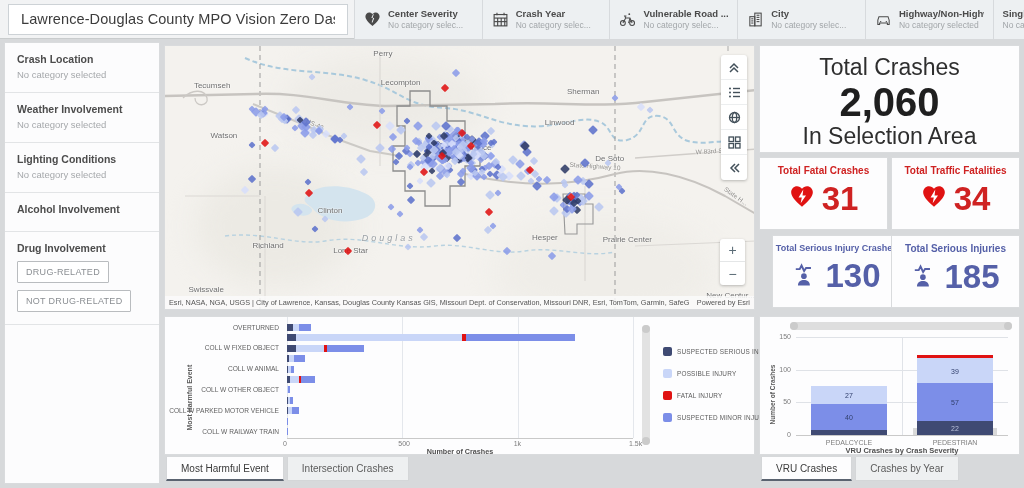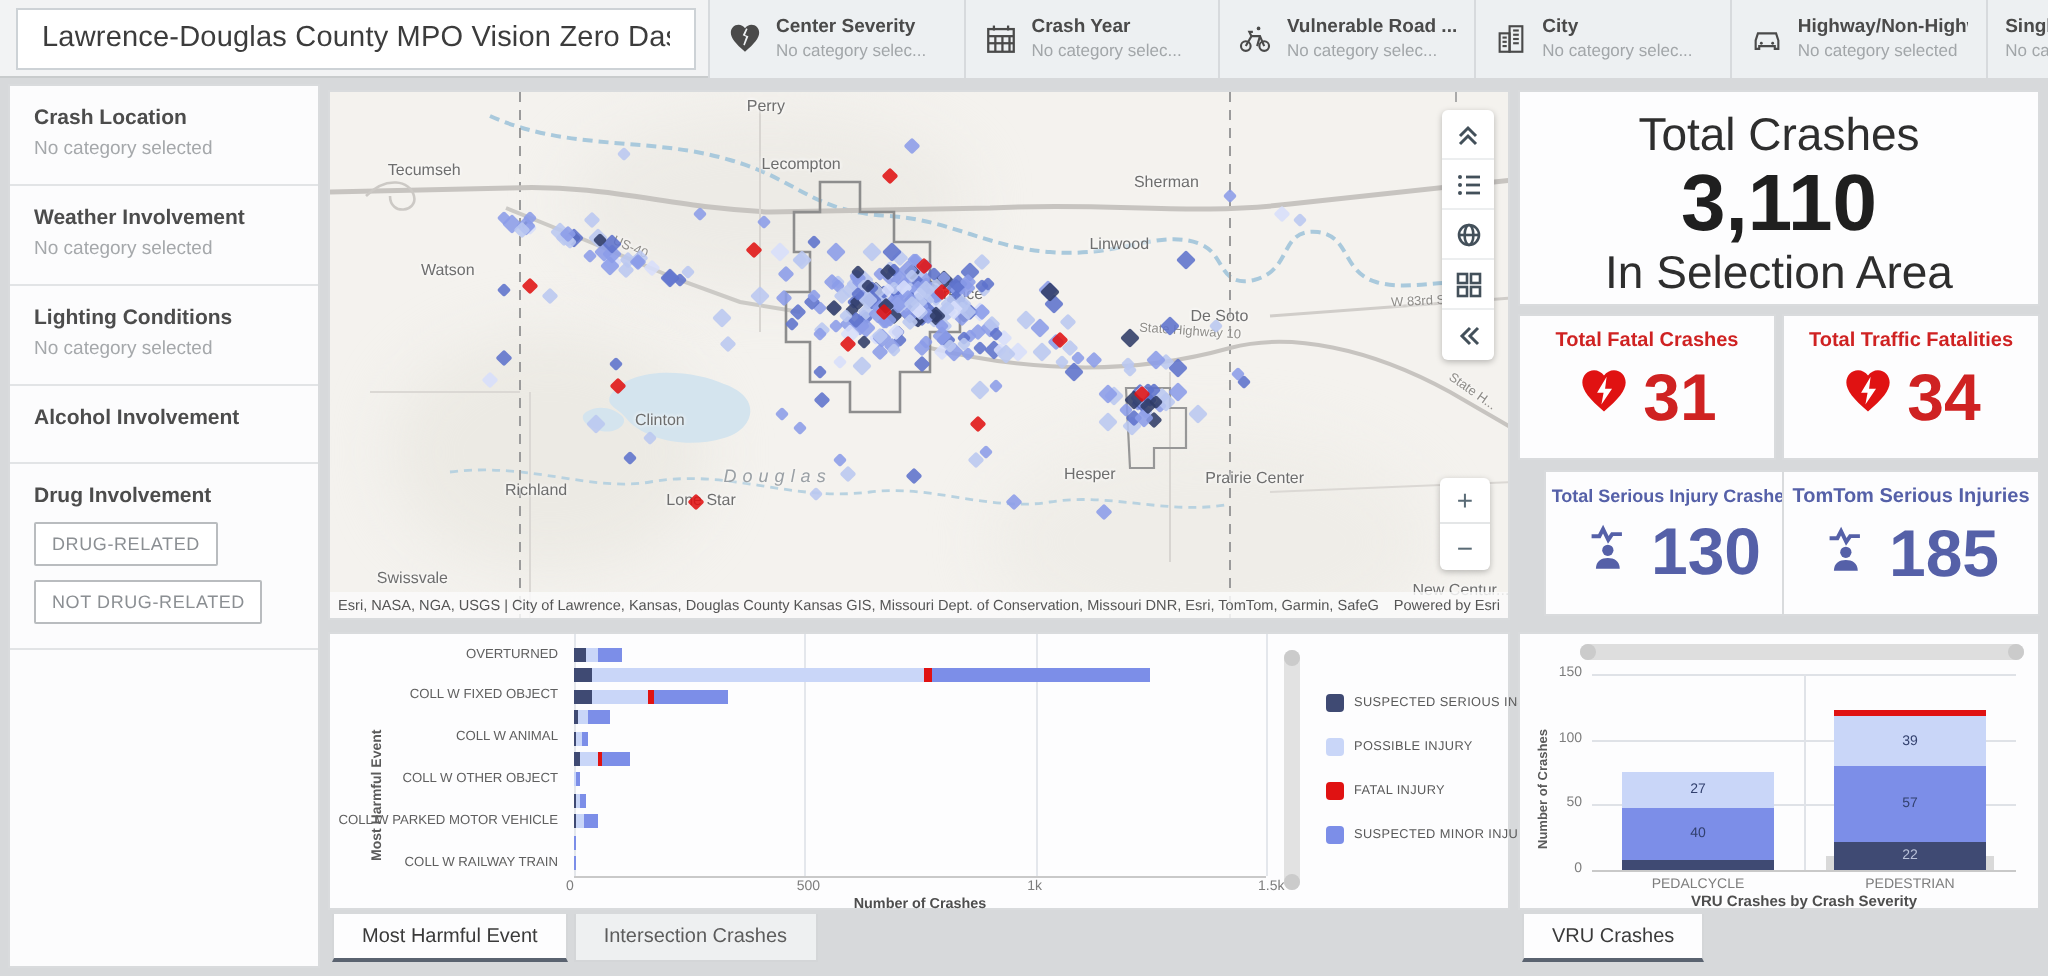--- a/index.html
+++ b/index.html
@@ -665,21 +665,21 @@
       <div class="attrib">
         <span class="atxt">Esri, NASA, NGA, USGS | City of Lawrence, Kansas, Douglas County Kansas GIS, Missouri Dept. of Conservation, Missouri DNR, Esri, TomTom, Garmin, SafeGraph, METI/NASA, USGS, E...</span>
         <span class="apow">Powered by Esri</span>
       </div>
     </div>
   </div>
 
   <div id="stats-panel" class="panel">
     <div class="stat-big">
       <div class="t1">Total Crashes</div>
-      <div class="t2">3,110</div>
+      <div class="t2">2,060</div>
       <div class="t3">In Selection Area</div>
     </div>
     <div id="kpi-grid">
         <div class="kpi red" style="left: 0px; top: 112px;">
           <div class="klabel">Total Fatal Crashes</div>
           <div class="krow">
             <span><svg viewBox="0 0 24 24" width="26" height="26">
                 <path fill="#e01212" d="M12 21C5.4 15.4 2 11.2 2 7.6 2 4.5 4.4 2 7.4 2c1.8 0 3.5.9 4.6 2.4C13.1 2.9 14.8 2 16.6 2 19.6 2 22 4.5 22 7.6c0 3.6-3.4 7.8-10 13.4z"></path>
                 <path fill="#fff" d="M13.2 5l-4.4 7.4h3l-1 5.4 4.9-7.3h-3.2z"></path>
               </svg></span>
@@ -701,21 +701,21 @@
           <div class="krow">
             <span><svg viewBox="0 0 24 24" width="26" height="26">
                 <path fill="none" stroke="#5560a8" stroke-width="1.8" d="M3.5 7.5h3.6l1.7-3.3 2.4 5 1.8-2.7h4.5"></path>
                 <circle cx="11" cy="14" r="2.6" fill="#5560a8"></circle>
                 <path fill="#5560a8" d="M5.5 22.5c0-3.6 2.6-5 5.5-5s5.5 1.4 5.5 5z"></path>
               </svg></span>
             <span class="kval">130</span>
           </div>
         </div>
         <div class="kpi indigo" style="left: 132px; top: 190px;">
-          <div class="klabel">TomTom Serious Injuries</div>
+          <div class="klabel">Total Serious Injuries</div>
           <div class="krow">
             <span><svg viewBox="0 0 24 24" width="26" height="26">
                 <path fill="none" stroke="#5560a8" stroke-width="1.8" d="M3.5 7.5h3.6l1.7-3.3 2.4 5 1.8-2.7h4.5"></path>
                 <circle cx="11" cy="14" r="2.6" fill="#5560a8"></circle>
                 <path fill="#5560a8" d="M5.5 22.5c0-3.6 2.6-5 5.5-5s5.5 1.4 5.5 5z"></path>
               </svg></span>
             <span class="kval">185</span>
           </div>
         </div>
       </div>
@@ -833,15 +833,16 @@
       <div style="position: absolute; left: 36px; top: 118px; width: 212px; height: 1px; background: rgb(201, 201, 201);"></div>
       <div class="axis-title" style="font-size: 7.5px; left: 36px; width: 212px; top: 129px;">VRU Crashes by Crash Severity</div>
     </div>
 
   <div class="tabbar" style="left:166px;">
     <div class="tab active">Most Harmful Event</div>
     <div class="tab">Intersection Crashes</div>
   </div>
   <div class="tabbar" style="left:761px;">
     <div class="tab active">VRU Crashes</div>
+    <div class="tab">Crashes by Year</div>
   </div>
 
 </div>
 
 </body></html>

